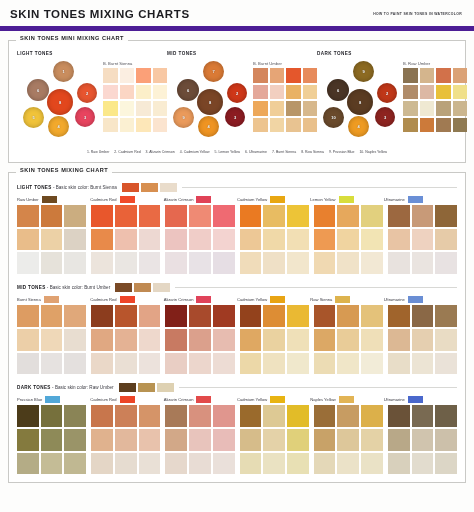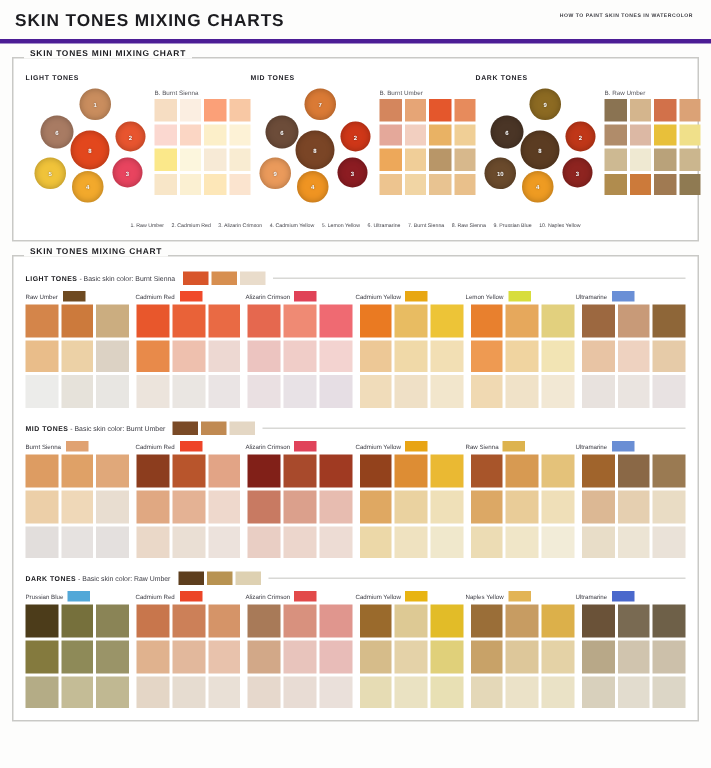--- a/index.html
+++ b/index.html
@@ -6,23 +6,23 @@
   html, body {
     width: 474px; height: 512px;
     background: #ffffff;
     font-family: "Liberation Sans", sans-serif;
     overflow: hidden;
   }
   .page { position: relative; width: 474px; height: 512px; background: #fdfdfc; }
 
   
   .top-header {
-    display: flex; justify-content: space-between;
+    display: flex; align-items: center; justify-content: space-between;
     padding: 8px 10px 6px 10px;
-    border-bottom: 3px solid #4c1d95;
+    border-bottom: 5px solid #4c1d95;
   }
   .main-title {
     font-size: 11.5px; font-weight: bold; letter-spacing: .6px; color: #1c1c20;
   }
   .sub-title {
     font-size: 3.4px; font-weight: bold; letter-spacing: .35px; color: #3a3a40;
     text-transform: uppercase; white-space: nowrap; padding-right: 2px;
   }
 
   

